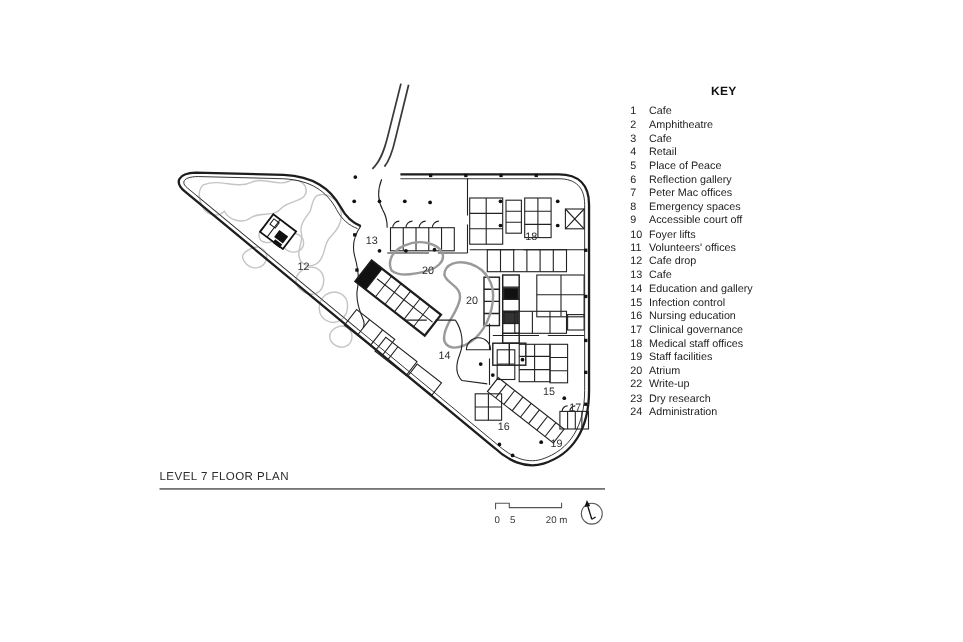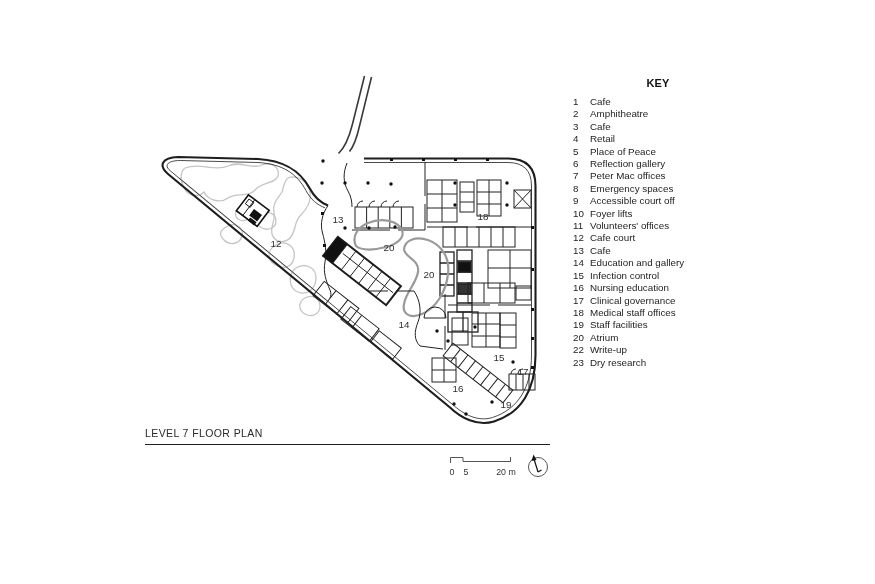--- a/index.html
+++ b/index.html
@@ -247,21 +247,21 @@
         <div class="key-row">
           <span class="key-num">10</span>
           <span class="key-label">Foyer lifts</span>
         </div>
         <div class="key-row">
           <span class="key-num">11</span>
           <span class="key-label">Volunteers' offices</span>
         </div>
         <div class="key-row">
           <span class="key-num">12</span>
-          <span class="key-label">Cafe court</span>
+          <span class="key-label">Cafe drop</span>
         </div>
         <div class="key-row">
           <span class="key-num">13</span>
           <span class="key-label">Cafe</span>
         </div>
         <div class="key-row">
           <span class="key-num">14</span>
           <span class="key-label">Education and gallery</span>
         </div>
         <div class="key-row">
@@ -288,20 +288,24 @@
           <span class="key-num">20</span>
           <span class="key-label">Atrium</span>
         </div>
         <div class="key-row">
           <span class="key-num">22</span>
           <span class="key-label">Write-up</span>
         </div>
         <div class="key-row">
           <span class="key-num">23</span>
           <span class="key-label">Dry research</span>
+        </div>
+        <div class="key-row">
+          <span class="key-num">24</span>
+          <span class="key-label">Administration</span>
         </div>
       </div>
   </div>
 
   <div class="footer-rule"></div>
   <div class="footer-title">LEVEL 7 FLOOR PLAN</div>
   <span class="scale-num" style="left:452px;top:472px">0</span>
   <span class="scale-num" style="left:466px;top:472px">5</span>
   <span class="scale-num" style="left:506px;top:472px">20 m</span>
 

